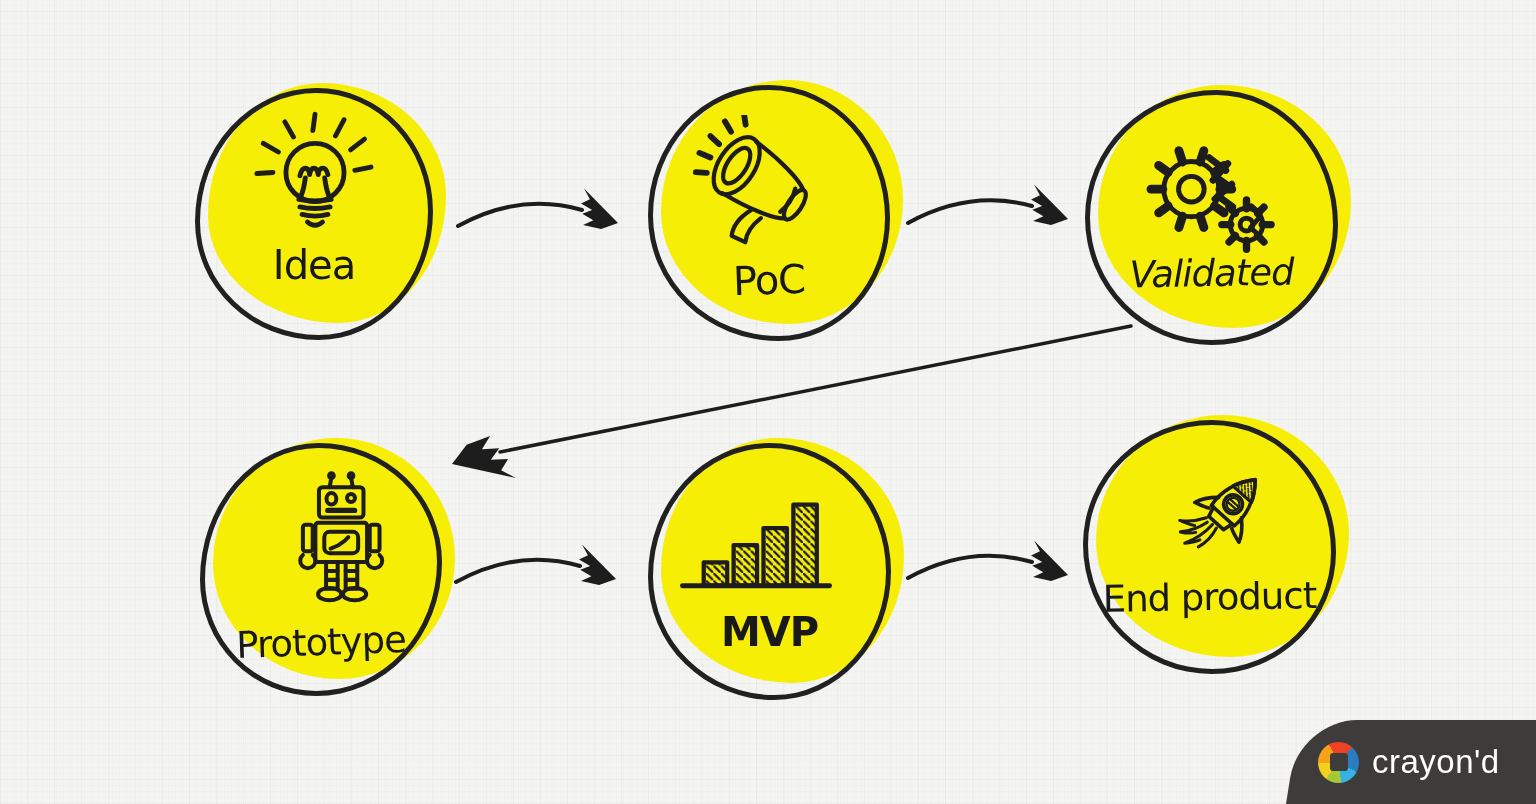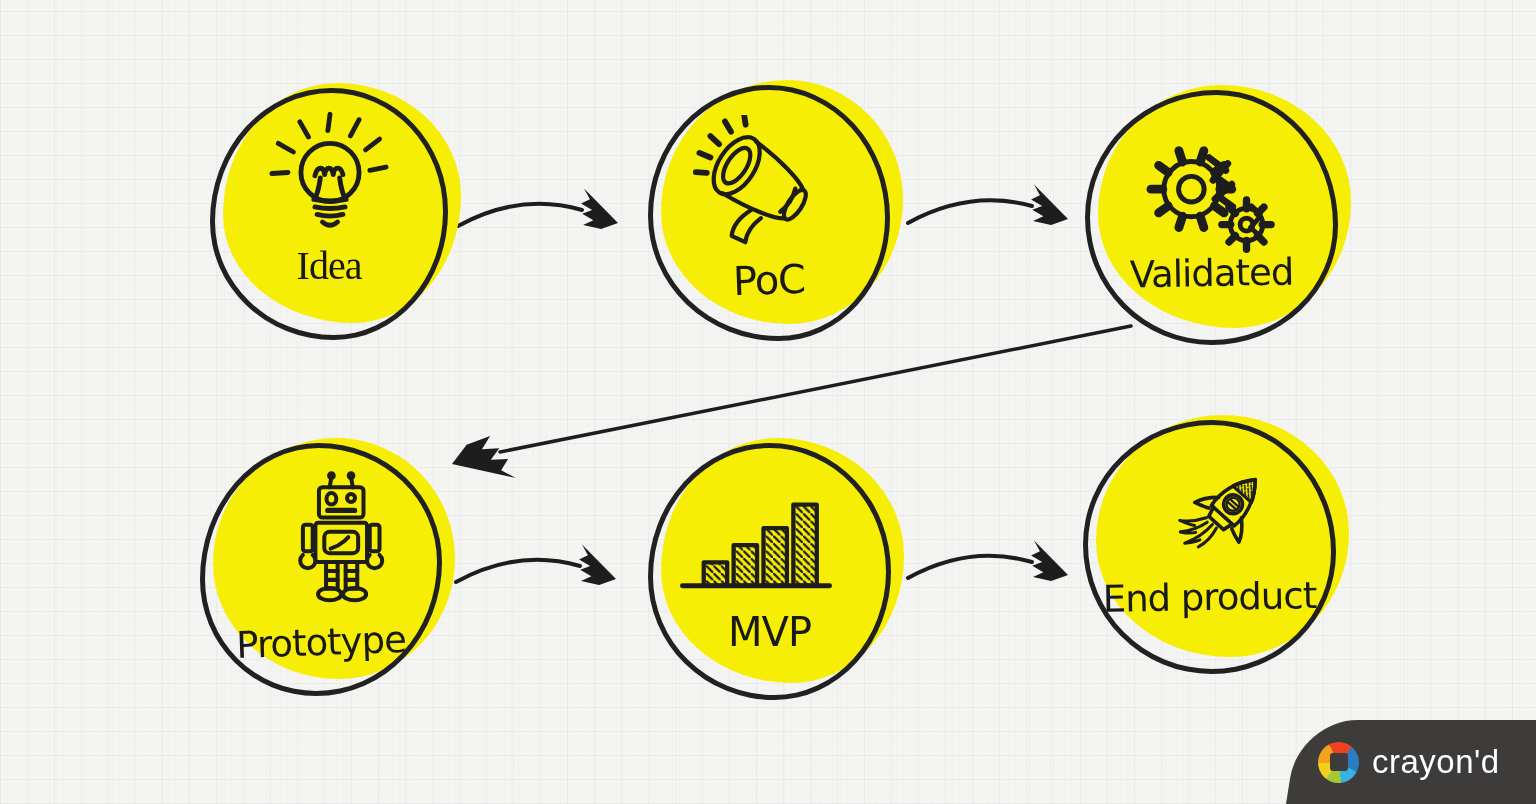--- a/index.html
+++ b/index.html
@@ -26,49 +26,49 @@
     border:5px solid #212121; background:transparent;
   }
   .icon { position:absolute; }
   .icon svg { display:block; width:100%; height:100%; }
   .label {
     position:absolute; left:0; right:0; text-align:center;
     color:#191919; font-size:37px; letter-spacing:-1px; font-weight:500;
     white-space:nowrap;
   }
 
-  .b1 { left:210px; top:88px;  width:238px; height:252px;font-family:Liberation Serif, serif; }
+  .b1 { left:195px; top:88px;  width:238px; height:252px; }
   .b1 .blob-ring { border-radius:51% 49% 48% 52% / 53% 49% 51% 47%; }
   .b1 .blob-fill { border-radius:48% 52% 45% 55% / 55% 47% 53% 45%; }
   .b1 .icon  { left:50px; top:22px; width:140px; height:140px; }
   .b1 .label { top:154px; font-size:40px; }
 
   .b2 { left:648px; top:85px;  width:242px; height:256px; }
   .b2 .blob-ring { border-radius:50% 50% 46% 54% / 51% 52% 48% 49%; }
   .b2 .blob-fill { border-radius:52% 48% 47% 53% / 54% 49% 51% 46%; }
   .b2 .icon  { left:42px; top:30px; width:138px; height:138px; }
   .b2 .label { top:172px; font-size:40px; transform:rotate(-2deg); }
 
-  .b3 { left:1085px; top:90px; width:253px; height:255px; }
+  .b3 { left:1085px; top:90px; width:253px; height:255px;font-style:italic; }
   .b3 .blob-ring { border-radius:52% 48% 50% 50% / 50% 53% 47% 50%; }
   .b3 .blob-fill { border-radius:49% 51% 46% 54% / 53% 48% 52% 47%; }
   .b3 .icon  { left:55px; top:44px; width:148px; height:128px; }
   .b3 .label { top:162px; transform:rotate(-1deg); }
 
   .b4 { left:200px; top:443px; width:242px; height:253px; }
   .b4 .blob-ring { border-radius:49% 51% 52% 48% / 54% 47% 53% 46%; }
   .b4 .blob-fill { border-radius:51% 49% 48% 52% / 52% 50% 50% 48%; }
   .b4 .icon  { left:94px; top:28px; width:98px; height:134px; }
   .b4 .label { top:178px; transform:rotate(-2deg); }
 
   .b5 { left:648px; top:443px; width:243px; height:257px; }
   .b5 .blob-ring { border-radius:50% 50% 48% 52% / 52% 50% 50% 48%; }
   .b5 .blob-fill { border-radius:48% 52% 46% 54% / 54% 48% 52% 46%; }
   .b5 .icon  { left:28px; top:40px; width:160px; height:118px; }
-  .b5 .label { top:166px; font-size:40px; }
+  .b5 .label { top:166px; font-size:40px;font-weight:bold; }
 
   .b6 { left:1083px; top:420px; width:253px; height:254px; }
   .b6 .blob-ring { border-radius:51% 49% 49% 51% / 49% 52% 48% 51%; }
   .b6 .blob-fill { border-radius:50% 50% 47% 53% / 52% 49% 51% 48%; }
   .b6 .icon  { left:72px; top:38px; width:126px; height:126px; }
   .b6 .label { top:156px; transform:rotate(-1deg); }
 
   
   .arrows { position:absolute; inset:0; width:1536px; height:804px; pointer-events:none; }
 

